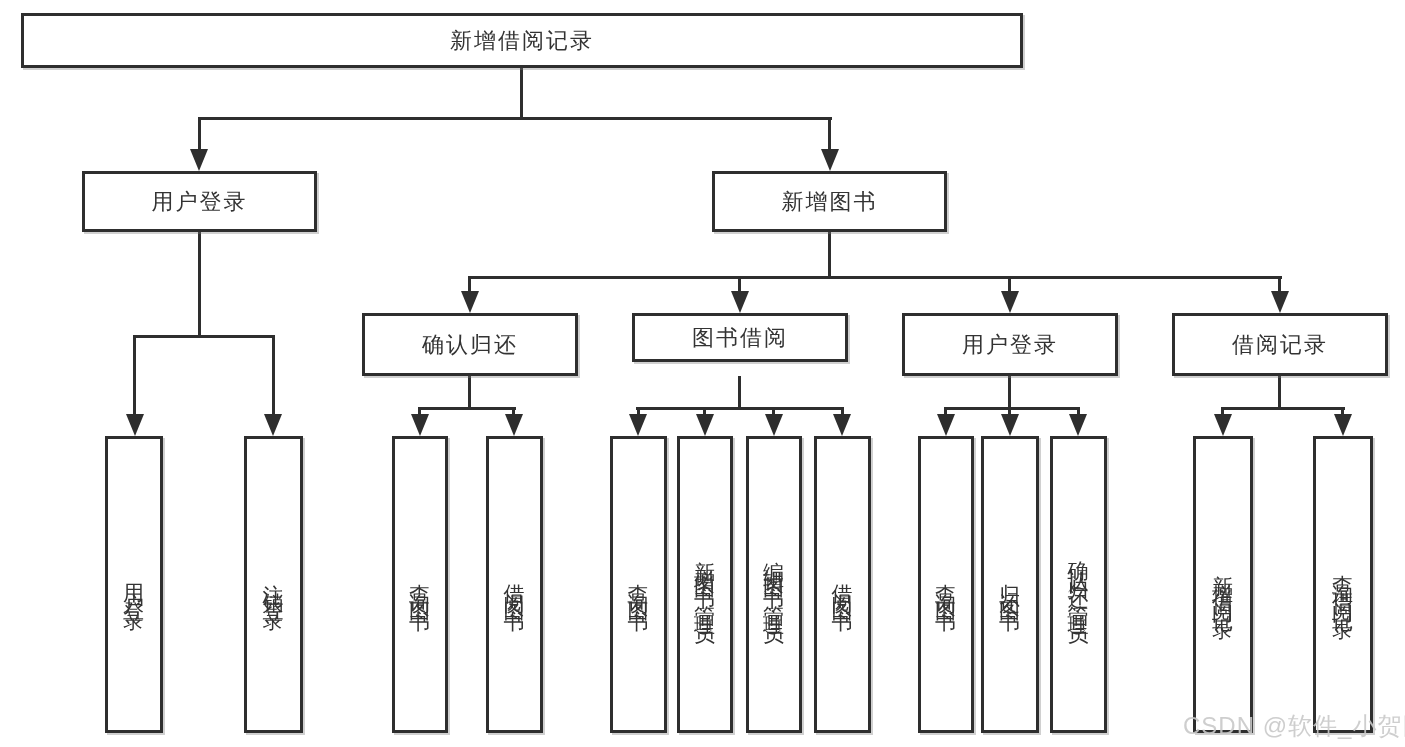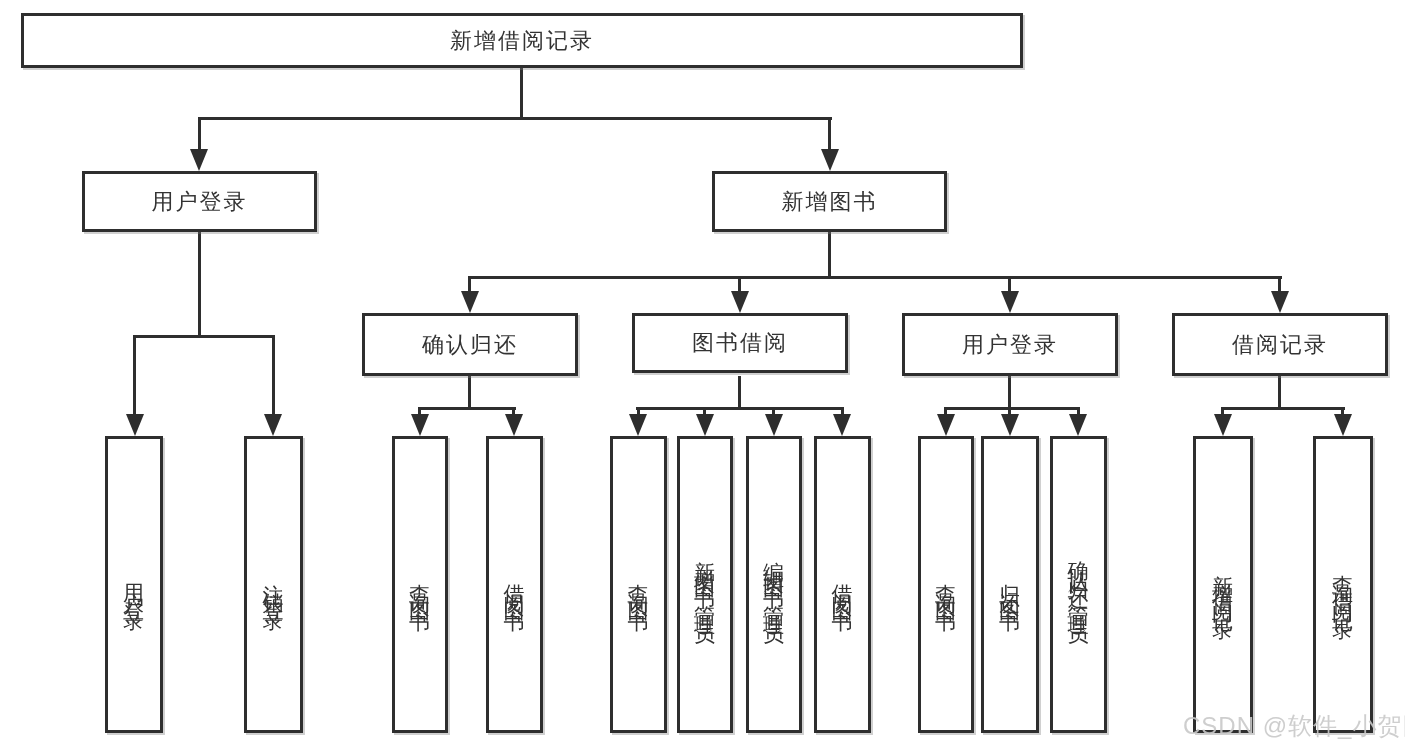--- a/index.html
+++ b/index.html
@@ -109,21 +109,21 @@
   <div class="hbox" style="left:82px;top:171px;width:235px;height:61px">
     <span>用户登录</span>
   </div>
   <div class="hbox" style="left:712px;top:171px;width:235px;height:61px">
     <span>新增图书</span>
   </div>
 
   <div class="hbox" style="left:362px;top:313px;width:216px;height:63px">
     <span>确认归还</span>
   </div>
-  <div class="hbox" style="left:632px;top:313px;width:216px;height:60px">
+  <div class="hbox" style="left:632px;top:313px;width:216px;height:49px">
     <span>图书借阅</span>
   </div>
   <div class="hbox" style="left:902px;top:313px;width:216px;height:63px">
     <span>用户登录</span>
   </div>
   <div class="hbox" style="left:1172px;top:313px;width:216px;height:63px">
     <span>借阅记录</span>
   </div>
 
   <div class="vbox" style="left:105px;width:58px">

